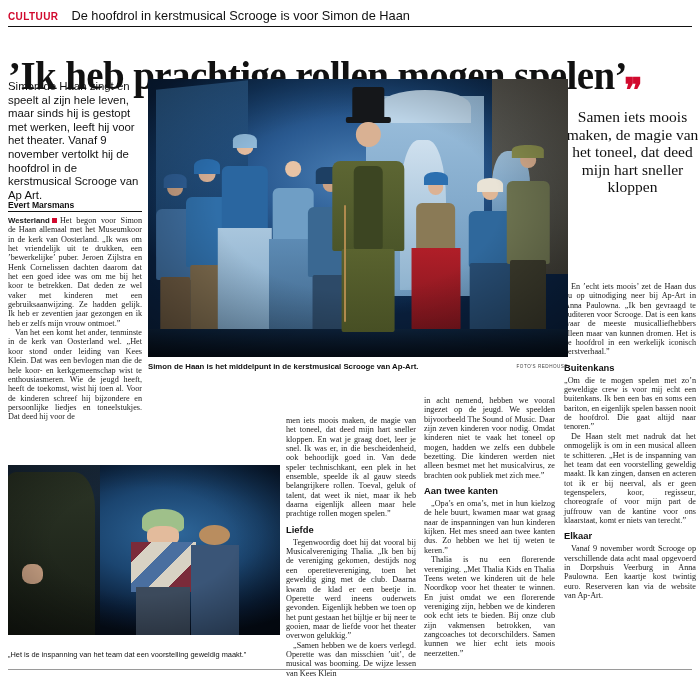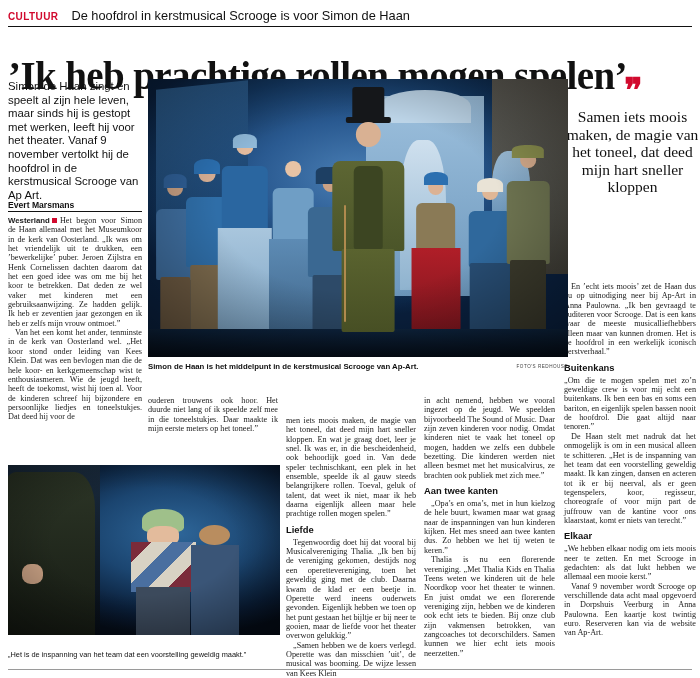--- a/index.html
+++ b/index.html
@@ -189,21 +189,20 @@
   <div class="intro">Simon de Haan zingt en speelt al zijn hele leven, maar sinds hij is gestopt met werken, leeft hij voor het theater. Vanaf 9 november vertolkt hij de hoofdrol in de kerstmusical Scrooge van Ap Art.</div>
   <div class="byline">Evert Marsmans</div>
   <div class="byline-rule"></div>
 
   <div class="col" style="left:8px;top:216px;width:134px;height:245px;">
     <p class="noindent"><span class="lead-place">Westerland</span><span class="sq"></span><span>Het begon voor Simon de Haan allemaal met het Museumkoor in de kerk van Oosterland. „Ik was om het vriendelijk uit te drukken, een ’bewerkelijke’ puber. Jeroen Zijlstra en Henk Cornelissen dachten daarom dat het een goed idee was om me bij het koor te betrekken. Dat deden ze wel vaker met kinderen met een gebruiksaanwijzing. Ze hadden gelijk. Ik heb er zeventien jaar gezongen en ik heb er zelfs mijn vrouw ontmoet.”</span></p>
     <p>Van het een komt het ander, tenminste in de kerk van Oosterland wel. „Het koor stond onder leiding van Kees Klein. Dat was een bevlogen man die de hele koor- en kerkgemeenschap wist te enthousiasmeren. Wie de jeugd heeft, heeft de toekomst, wist hij toen al. Voor de kinderen schreef hij bijzondere en persoonlijke liedjes en toneelstukjes. Dat deed hij voor de</p>
   </div>
 
   <div class="col" style="left:148px;top:396px;width:130px;height:62px;">
-    <p class="noindent">ouderen trouwens ook hoor. Het duurde niet lang of ik speelde zelf mee in die toneelstukjes. Daar maakte ik mijn eerste meters op het toneel.”</p>
   </div>
 
   <div class="col" style="left:286px;top:396px;width:130px;height:268px;margin-top:20px;">
     <p class="noindent">men iets moois maken, de magie van het toneel, dat deed mijn hart sneller kloppen. En wat je graag doet, leer je snel. Ik was er, in die bescheidenheid, ook behoorlijk goed in. Van dede speler technischkant, een plek in het ensemble, speelde ik al gauw steeds belangrijkere rollen. Toeval, geluk of talent, dat weet ik niet, maar ik heb daarna eigenlijk alleen maar hele prachtige rollen mogen spelen.”</p>
     <h3 class="subhead">Liefde</h3>
     <p>Tegenwoordig doet hij dat vooral bij Musicalvereniging Thalia. „Ik ben bij de vereniging gekomen, destijds nog een operettevereniging, toen het geweldig ging met de club. Daarna kwam de klad er een beetje in. Operette werd ineens ouderwets gevonden. Eigenlijk hebben we toen op het punt gestaan het bijltje er bij neer te gooien, maar de liefde voor het theater overwon gelukkig.”</p>
     <p>„Samen hebben we de koers verlegd. Operette was dan misschien ’uit’, de musical was booming. De wijze lessen van Kees Klein</p>
   </div>
 
   <div class="col" style="left:424px;top:396px;width:131px;height:268px;">
@@ -212,21 +211,20 @@
     <p>„Opa’s en oma’s, met in hun kielzog de hele buurt, kwamen maar wat graag naar de inspanningen van hun kinderen kijken. Het mes sneed aan twee kanten dus. Zo hebben we het tij weten te keren.”</p>
     <p>Thalia is nu een florerende vereniging. „Met Thalia Kids en Thalia Teens weten we kinderen uit de hele Noordkop voor het theater te winnen. En juist omdat we een florerende vereniging zijn, hebben we de kinderen ook echt iets te bieden. Bij onze club zijn vakmensen betrokken, van zangcoaches tot decorschilders. Samen kunnen we hier echt iets moois neerzetten.”</p>
   </div>
 
   <div class="col" style="left:564px;top:282px;width:132px;height:382px;">
     <p>En ’echt iets moois’ zet de Haan dus nu op uitnodiging neer bij Ap-Art in Anna Paulowna. „Ik ben gevraagd te auditeren voor Scrooge. Dat is een kans waar de meeste musicalliefhebbers alleen maar van kunnen dromen. Het is de hoofdrol in een werkelijk iconisch kerstverhaal.”</p>
     <h3 class="subhead">Buitenkans</h3>
     <p class="noindent">„Om die te mogen spelen met zo’n geweldige crew is voor mij echt een buitenkans. Ik ben een bas en soms een bariton, en eigenlijk spelen bassen nooit de hoofdrol. Die gaat altijd naar tenoren.”</p>
     <p>De Haan stelt met nadruk dat het onmogelijk is om in een musical alleen te schitteren. „Het is de inspanning van het team dat een voorstelling geweldig maakt. Ik kan zingen, dansen en acteren tot ik er bij neerval, als er geen tegenspelers, koor, regisseur, choreografe of voor mijn part de juffrouw van de kantine voor ons klaarstaat, komt er niets van terecht.”</p>
     <h3 class="subhead">Elkaar</h3>
-    <p class="noindent">„We hebben elkaar nodig om iets moois neer te zetten. En met Scrooge in gedachten: als dat lukt hebben we allemaal een mooie kerst.”</p>
     <p>Vanaf 9 november wordt Scrooge op verschillende data acht maal opgevoerd in Dorpshuis Veerburg in Anna Paulowna. Een kaartje kost twintig euro. Reserveren kan via de website van Ap-Art.</p>
   </div>
 
   <div class="quotemark">❞</div>
   <div class="quotetext">Samen iets moois maken, de magie van het toneel, dat deed mijn hart sneller kloppen</div>
 
   <div class="photo-main">
     <div class="stage">
       <div class="bg-wall"></div>
       <div class="bg-left-house"></div>

